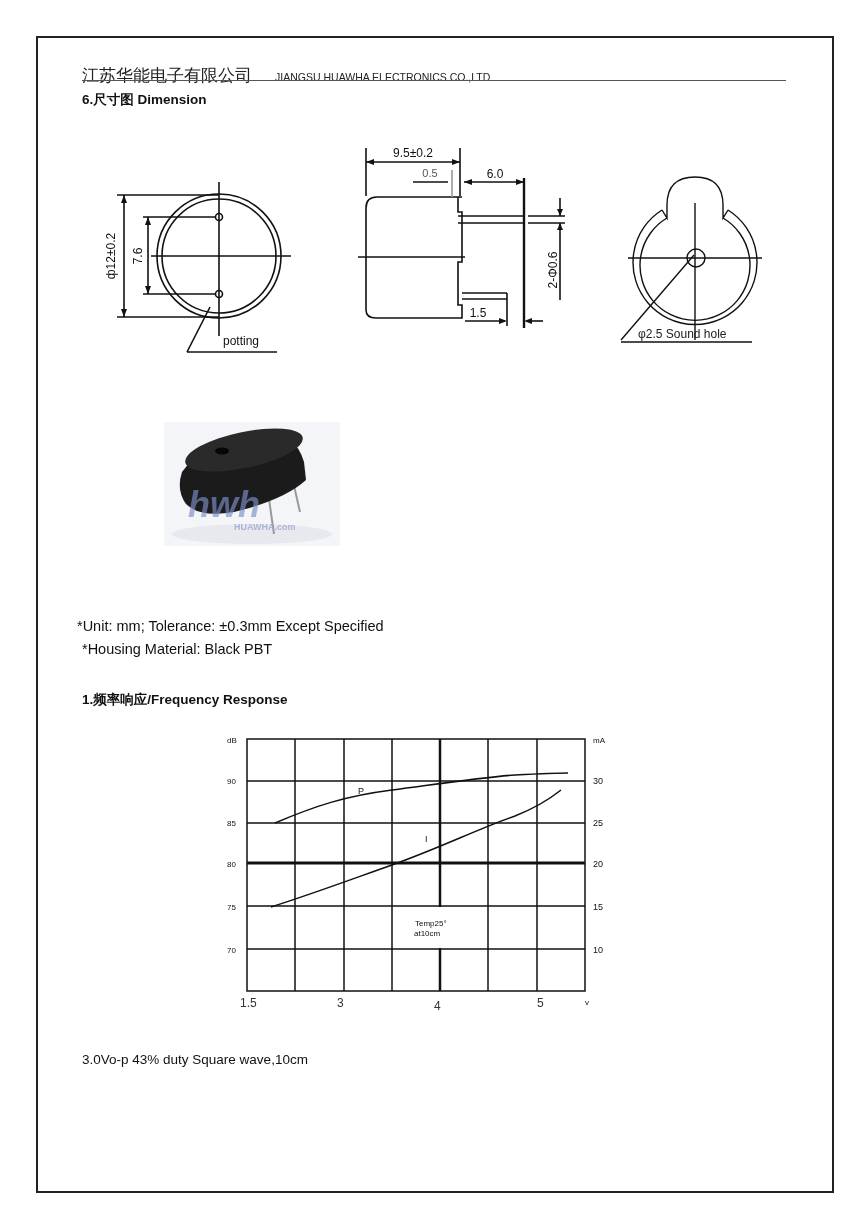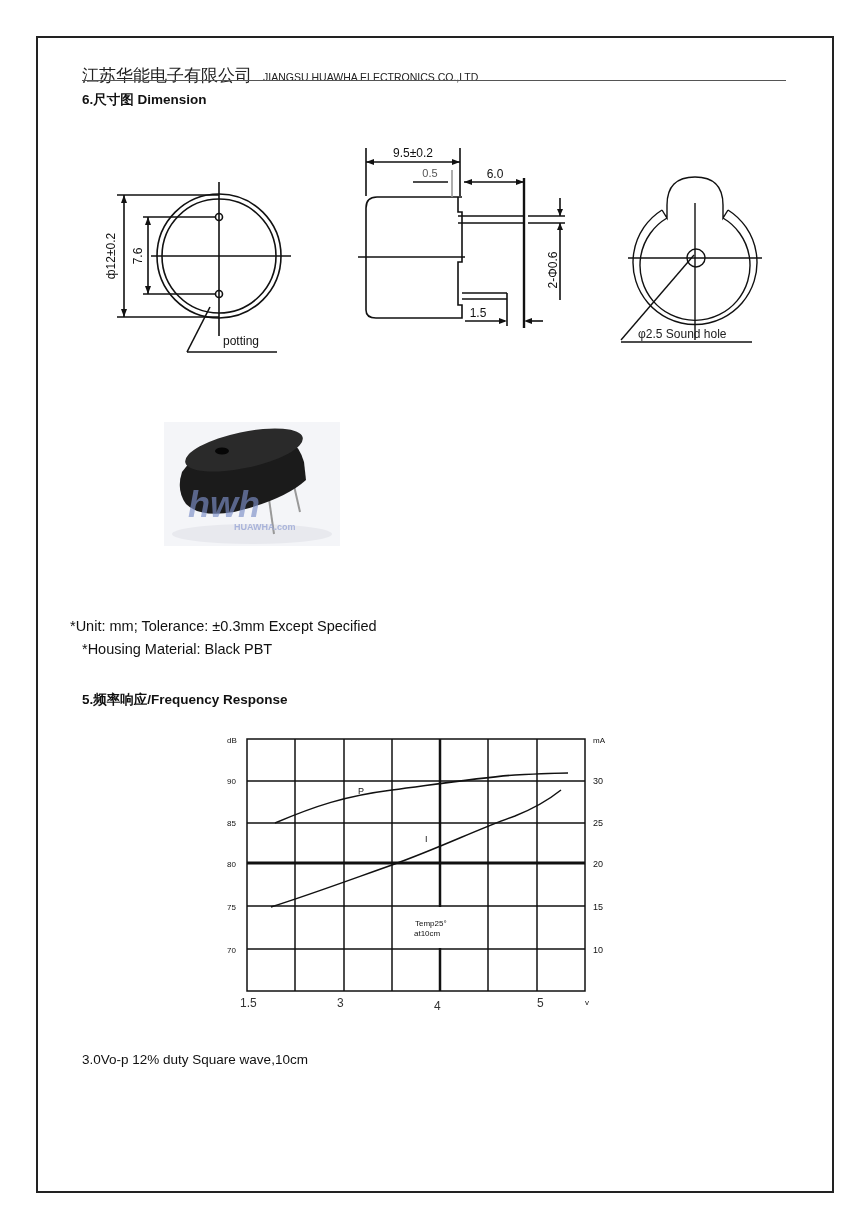--- a/index.html
+++ b/index.html
@@ -2,21 +2,21 @@
 <html><head>
 <meta charset="utf-8">
 <style>
   html, body { margin:0; padding:0; background:#ffffff; }
   body { width:868px; height:1228px; position:relative; overflow:hidden; font-family:"Liberation Sans", sans-serif; color:#111; }
   .page-border { position:absolute; left:36px; top:36px; width:794px; height:1153px; border:2px solid #222; box-sizing:content-box; }
   .abs { position:absolute; }
   .header-line { position:absolute; left:82px; top:80px; width:704px; height:1px; background:#555; }
   .company { left:82px; top:64px; font-size:11px; color:#222; white-space:nowrap; }
   .company .cn { font-family:"DejaVu Serif", serif; font-size:17px; }
-  .company .en { font-family:"Liberation Sans", sans-serif; font-size:10.5px; margin-left:8px; }
+  .company .en { font-family:"Liberation Sans", sans-serif; font-size:10.5px; margin-left:20px; }
   .h-section { font-weight:bold; font-size:13.5px; color:#111; white-space:nowrap; }
   .note { font-size:14.5px; color:#111; white-space:nowrap; }
   svg text { font-family:"Liberation Sans", sans-serif; }
 </style>
 </head>
 <body>
 
 <div class="page-border"></div>
 
 <div class="abs company">
@@ -114,24 +114,24 @@
   <ellipse cx="88" cy="112" rx="80" ry="10" fill="#e8e9ee"></ellipse>
   <line x1="104" y1="70" x2="110" y2="112" stroke="#999" stroke-width="2"></line>
   <line x1="128" y1="55" x2="136" y2="90" stroke="#999" stroke-width="2"></line>
   <path d="M18,50 Q40,18 90,10 Q130,6 140,40 L142,58 Q120,78 70,90 Q36,96 22,82 Q12,68 18,50 Z" fill="#1b1b1b"></path>
   <ellipse cx="80" cy="28" rx="60" ry="18" fill="#2a2a2a" transform="rotate(-12 80 28)"></ellipse>
   <ellipse cx="58" cy="29" rx="7" ry="3.5" fill="#060606"></ellipse>
   <text x="24" y="95" font-size="36" font-weight="bold" font-style="italic" fill="#7c8fc8" opacity="0.65">hwh</text>
   <text x="70" y="108" font-size="9" font-weight="bold" fill="#9aa7d6" opacity="0.8">HUAWHA.com</text>
 </svg>
 
-<div class="abs note" style="left:70px; top:618px;">*Unit: mm; Tolerance:  ±0.3mm Except Specified</div>
+<div class="abs note" style="left:77px; top:618px;">*Unit: mm; Tolerance:  ±0.3mm Except Specified</div>
 <div class="abs note" style="left:82px; top:641px;">*Housing Material: Black PBT</div>
 
-<div class="abs h-section" style="left:82px; top:691px;">5.频率响应/Frequency Response</div>
+<div class="abs h-section" style="left:82px; top:691px;">1.频率响应/Frequency Response</div>
 
 <svg class="abs" style="left:215px; top:728px;" width="400" height="290" viewBox="0 0 400 290">
   <g stroke="#111" stroke-width="1.5" fill="none">
     <rect x="32" y="11" width="338" height="252"></rect>
     <line x1="80" y1="11" x2="80" y2="263"></line>
     <line x1="129" y1="11" x2="129" y2="263"></line>
     <line x1="177" y1="11" x2="177" y2="263"></line>
     <line x1="225" y1="11" x2="225" y2="263" stroke-width="2.5"></line>
     <line x1="273" y1="11" x2="273" y2="263"></line>
     <line x1="322" y1="11" x2="322" y2="263"></line>
@@ -162,13 +162,13 @@
   <text x="378" y="225" font-size="9" fill="#111">10</text>
   <text x="25" y="279" font-size="12" fill="#333" font-family="Liberation Serif, serif">1.5</text>
   <text x="122" y="279" font-size="12" fill="#333" font-family="Liberation Serif, serif">3</text>
   <text x="219" y="282" font-size="12" fill="#333" font-family="Liberation Serif, serif">4</text>
   <text x="322" y="279" font-size="12" fill="#333" font-family="Liberation Serif, serif">5</text>
   <text x="370" y="277" font-size="8" fill="#111">v</text>
   <text x="200" y="198" font-size="8" fill="#111">Temp25°</text>
   <text x="199" y="208" font-size="8" fill="#111">at10cm</text>
 </svg>
 
-<div class="abs note" style="left:82px; top:1052px; font-size:13.5px;">3.0Vo-p 12% duty Square wave,10cm</div>
+<div class="abs note" style="left:82px; top:1052px; font-size:13.5px;">3.0Vo-p 43% duty Square wave,10cm</div>
 
 </body></html>

